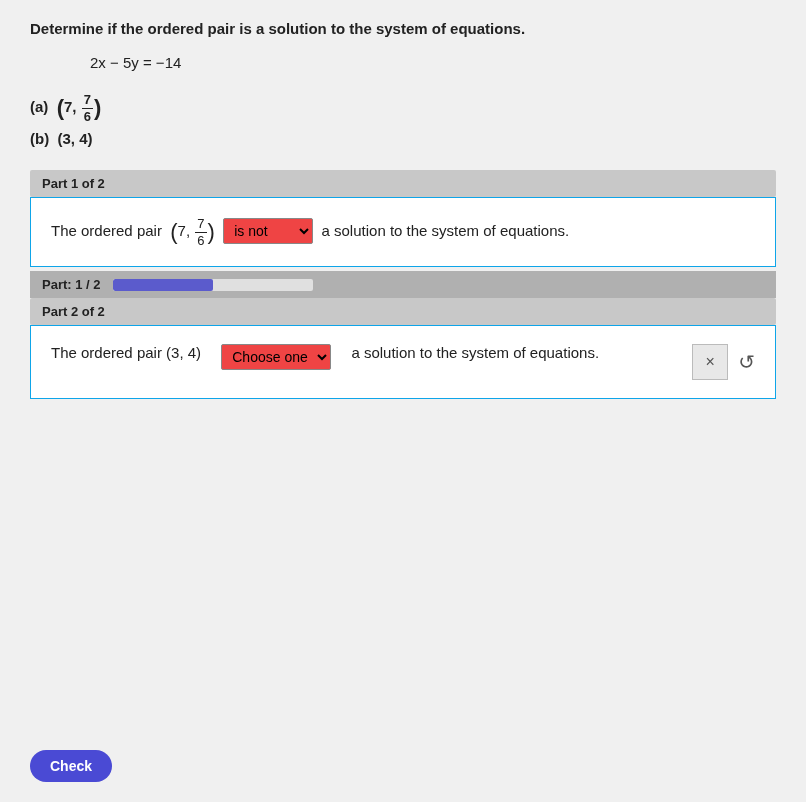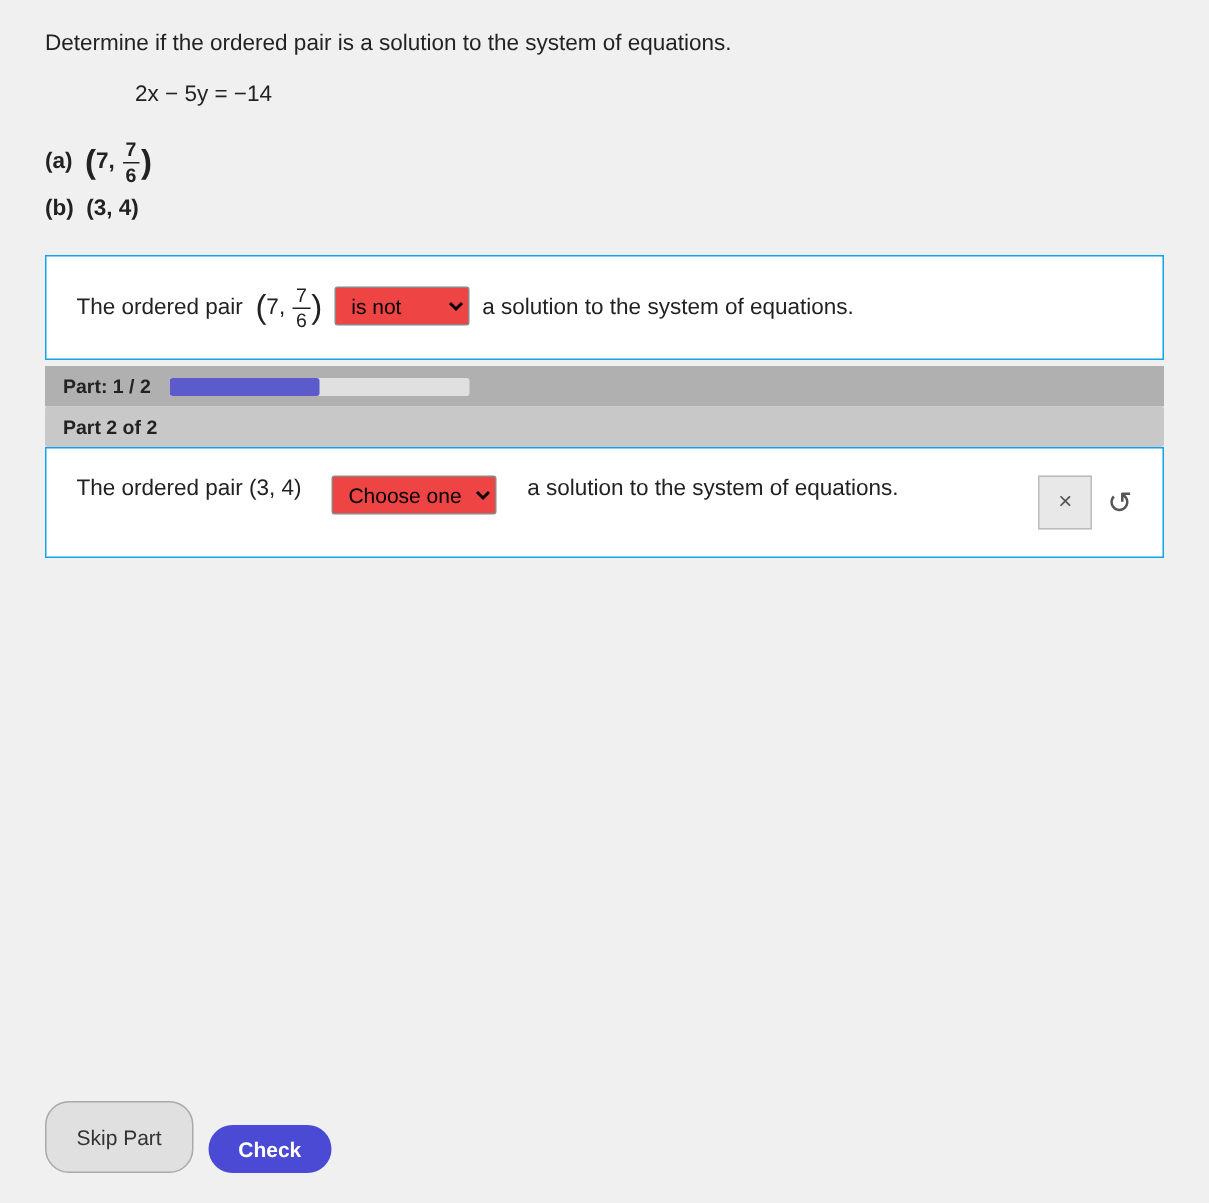--- a/index.html
+++ b/index.html
@@ -11,20 +11,21 @@
       font-size: 15px;
       color: #222;
       position: relative;
     }
     .main-container {
       padding: 20px 30px;
     }
     .problem-statement {
       font-size: 15px;
       margin-bottom: 12px;
+      font-weight: bold;
     }
     .equations {
       margin: 8px 0 8px 60px;
       font-size: 15px;
       line-height: 1.8;
     }
     .equation {
       font-size: 15px;
     }
     .parts {
@@ -194,20 +195,21 @@
           <span class="den">6</span>
         </span><span class="paren">)</span>
     </div>
     <div class="part-label">
       <span>(b)</span>&nbsp;
       <span>(3, 4)</span>
     </div>
   </div>
 
   <div class="part-section">
+    <div class="part-box">Part 1 of 2</div>
     <div class="part-content">
       <span>The ordered pair</span>&nbsp;
       <span class="paren">(</span>7,&nbsp;<span class="fraction">
           <span class="num">7</span>
           <span class="den">6</span>
         </span><span class="paren">)</span>&nbsp;
       <select class="dropdown-select">
         <option value="is">is</option>
         <option value="is not" selected="">is not</option>
       </select>
@@ -241,15 +243,14 @@
             <span>↺</span>
           </button>
         </div>
       </div>
     </div>
   </div>
 
 </div>
 
 <div class="bottom-bar">
-  <button class="skip-btn">Skip Part</button>
   <button class="check-btn">Check</button>
 </div>
 
 </body></html>

